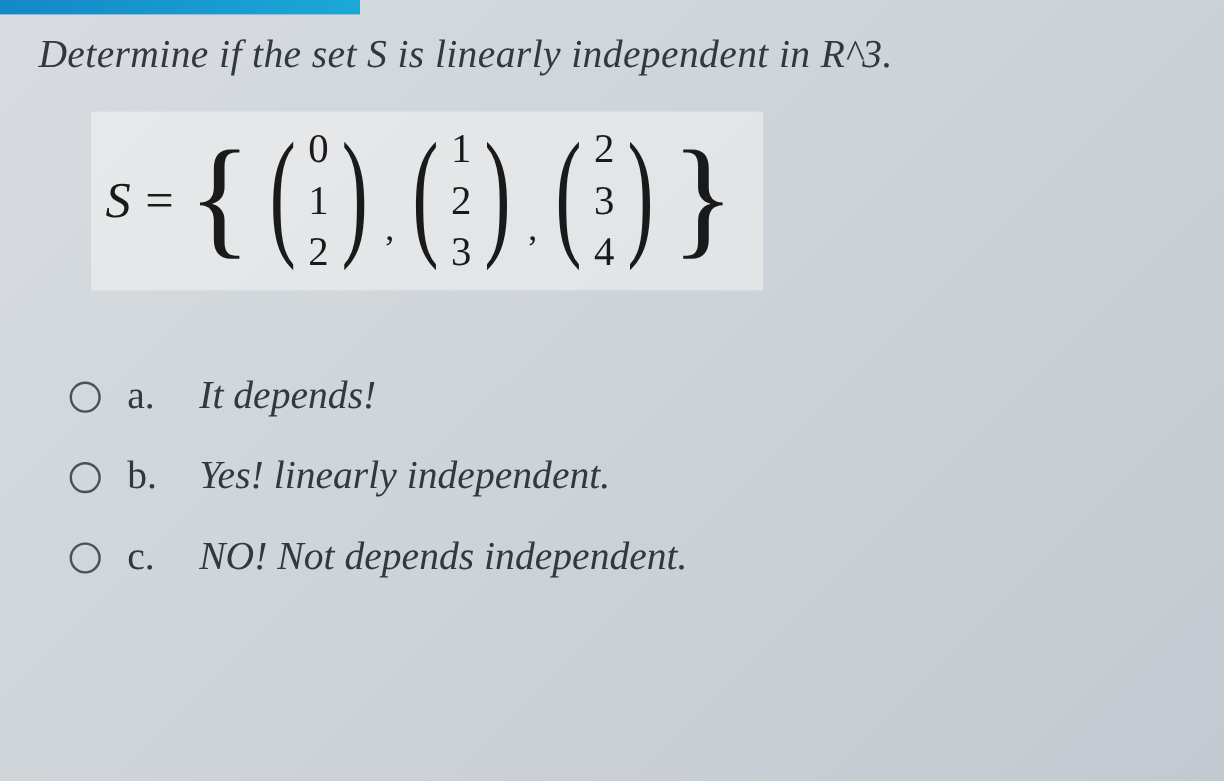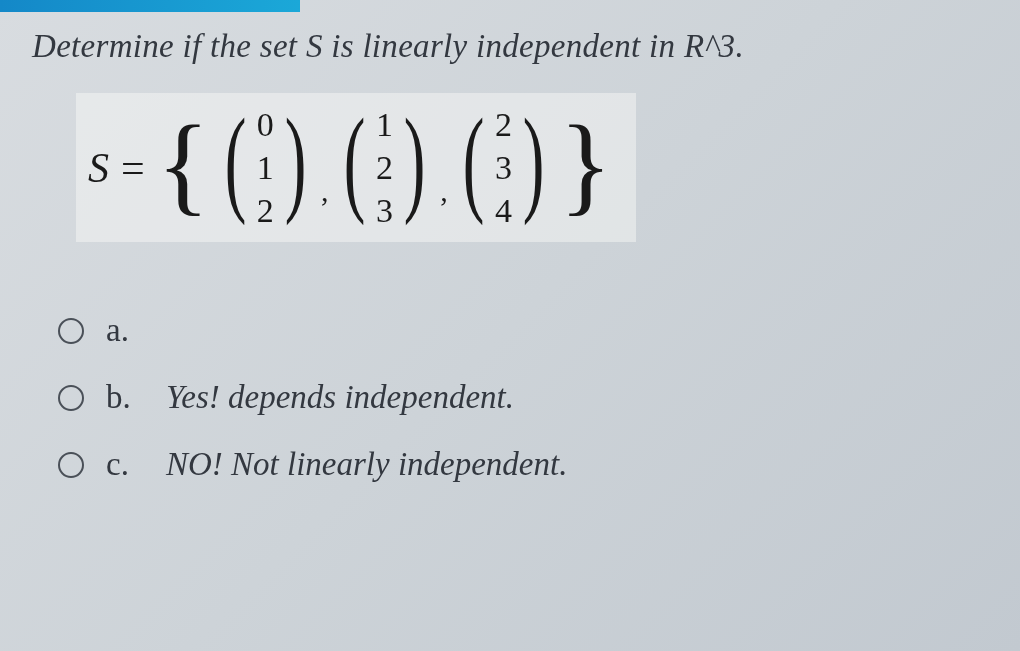--- a/index.html
+++ b/index.html
@@ -169,26 +169,27 @@
         <span class="paren">)</span>
       </span>
     </span>
     <span class="set-brace">}</span>
   </div>
 
   <div class="options">
     <div class="option-row">
       <div class="radio"></div>
       <span class="option-letter">a.</span>
+      <span class="option-text">It depends!</span>
     </div>
     <div class="option-row">
       <div class="radio"></div>
       <span class="option-letter">b.</span>
-      <span class="option-text">Yes! depends independent.</span>
+      <span class="option-text">Yes! linearly independent.</span>
     </div>
     <div class="option-row">
       <div class="radio"></div>
       <span class="option-letter">c.</span>
-      <span class="option-text">NO! Not linearly independent.</span>
+      <span class="option-text">NO! Not depends independent.</span>
     </div>
   </div>
 
 </div>
 
 </body></html>

